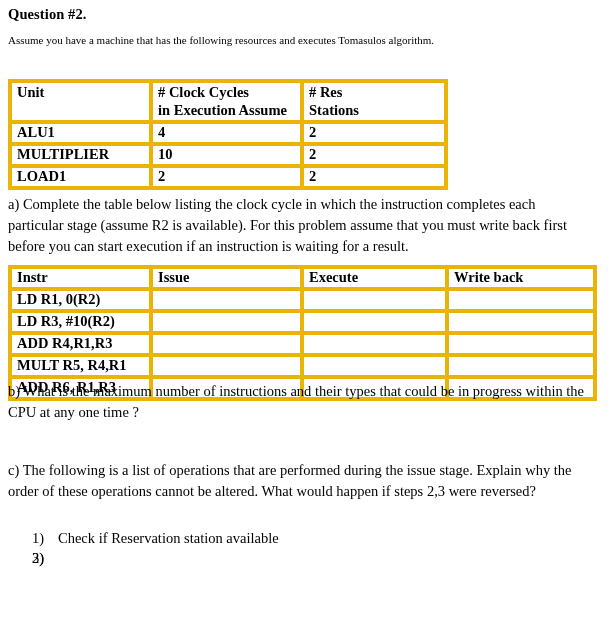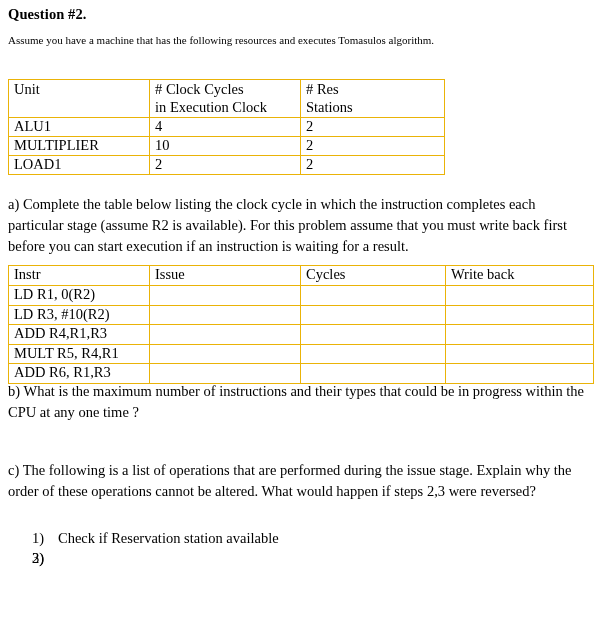--- a/index.html
+++ b/index.html
@@ -57,25 +57,25 @@
 
   
   table {
     position: absolute;
     border-collapse: collapse;
     font-size: 14.5px;
     line-height: 17px;
     table-layout: fixed;
   }
   table td, table th {
-    border: 1px solid #eab308;
+    border: 4px solid #eab308;
     padding: 0px 4px 1px 5px;
     vertical-align: top;
     text-align: left;
-    font-weight: normal;
+    font-weight: bold;
     height: 16px;
     box-sizing: border-box;
     white-space: nowrap;
     overflow: hidden;
   }
 
   
   #resources-table {
     left: 8px;
     top: 79px;
@@ -147,21 +147,21 @@
     <colgroup>
       <col class="c0">
         <col class="c1">
         <col class="c2">
     </colgroup>
     <thead>
       <tr>
         <td>Unit</td>
         <td>
           <span># Clock Cycles</span><br>
-          <span>in Execution Clock</span>
+          <span>in Execution Assume</span>
         </td>
         <td>
           <span># Res</span><br>
           <span>Stations</span>
         </td>
       </tr>
     </thead>
     <tbody>
       <tr>
         <td>ALU1</td>
@@ -187,21 +187,21 @@
     <colgroup>
       <col class="c0">
         <col class="c1">
         <col class="c2">
         <col class="c3">
     </colgroup>
     <thead>
       <tr>
         <td>Instr</td>
         <td>Issue</td>
-        <td>Cycles</td>
+        <td>Execute</td>
         <td>Write back</td>
       </tr>
     </thead>
     <tbody>
       <tr>
         <td>LD R1, 0(R2)</td>
         <td></td>
         <td></td>
         <td></td>
       </tr>

